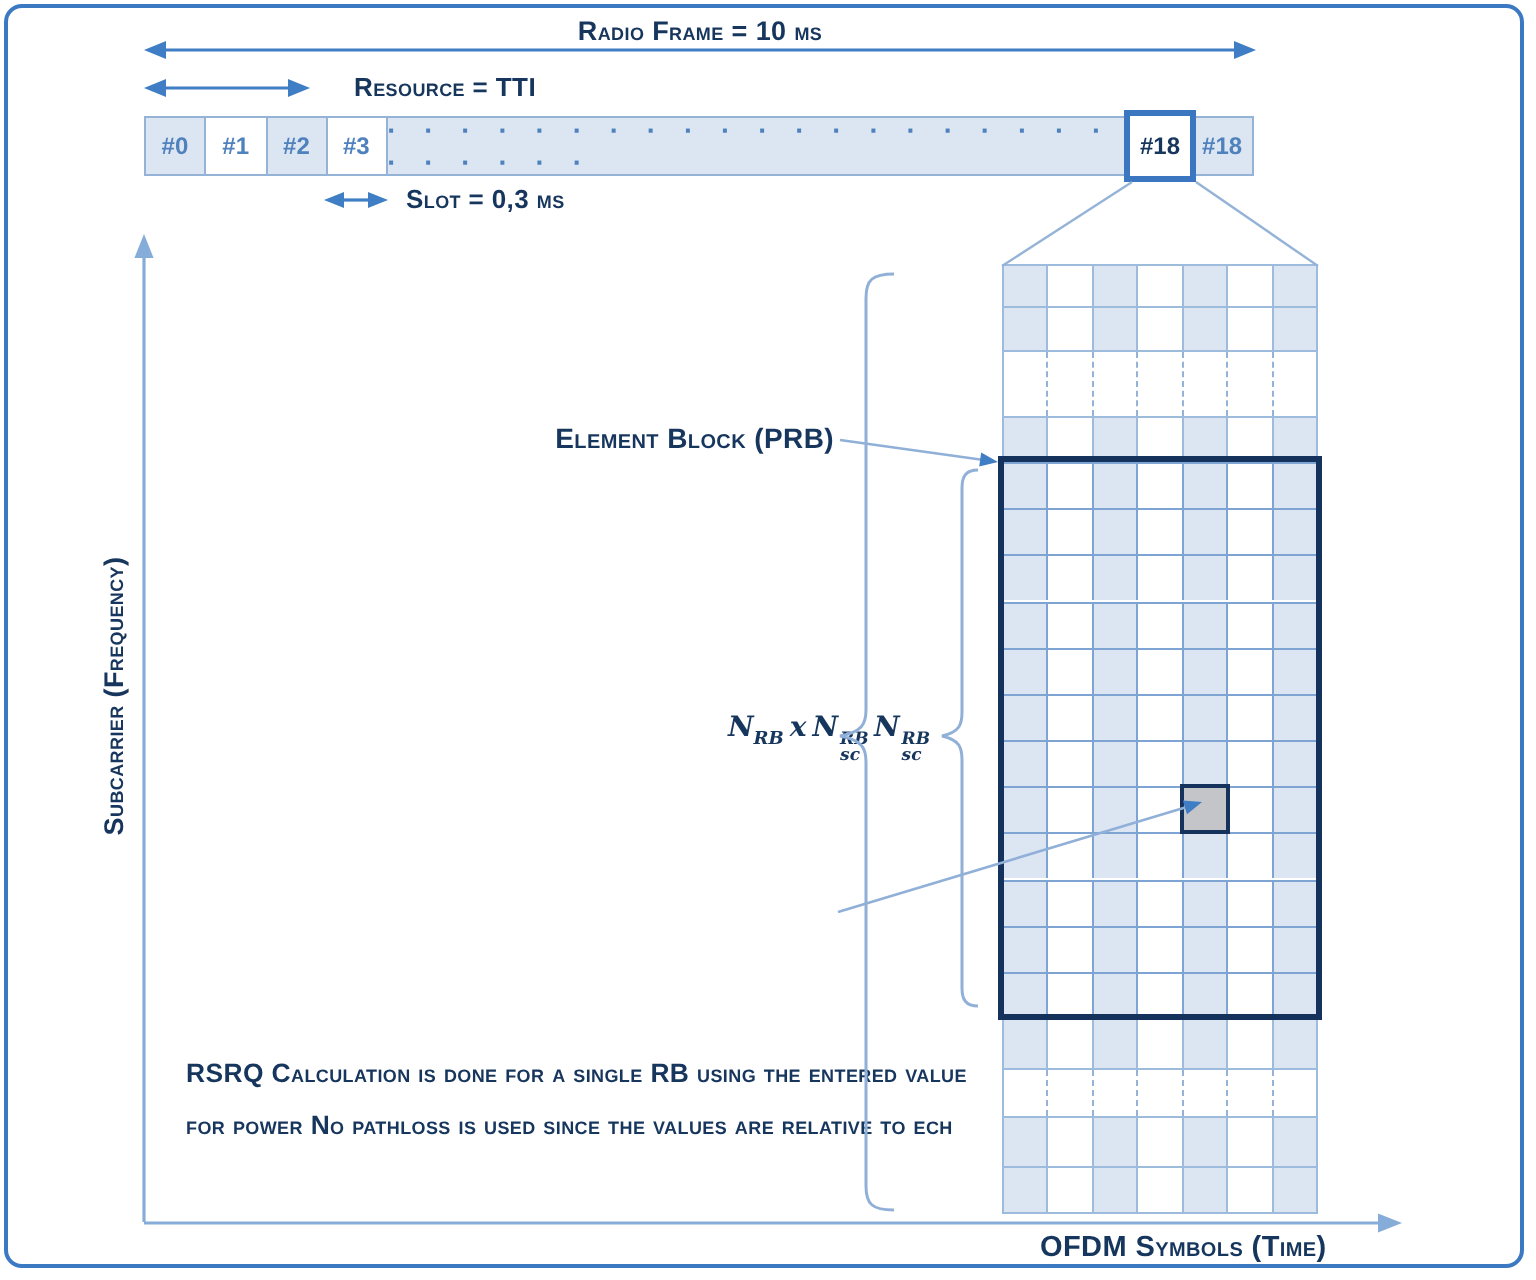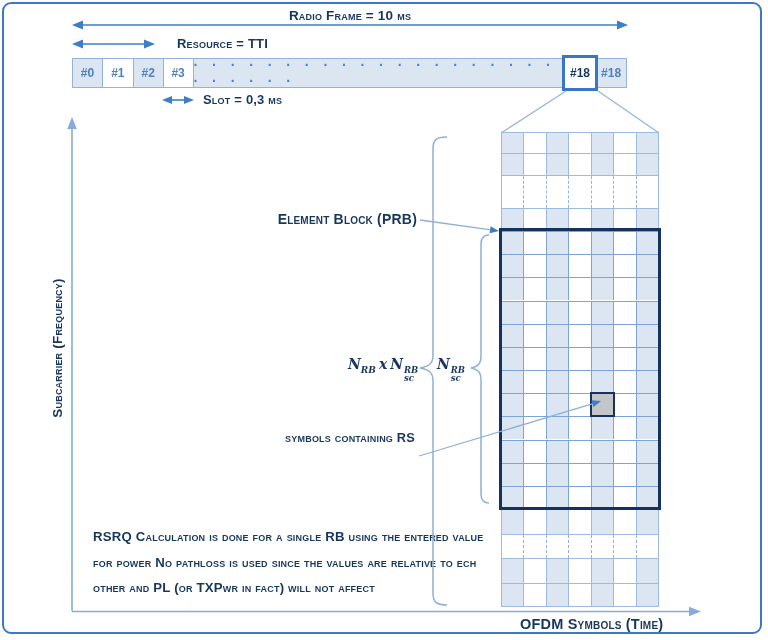--- a/index.html
+++ b/index.html
@@ -292,41 +292,39 @@
       <div style="flex: 1 1 0%; box-sizing: border-box; background: rgb(220, 230, 243); border-right: 1px solid rgb(157, 187, 221);"></div>
     </div>
   </div>
 
 <div class="prb-box"></div>
 
 <div class="re-box"></div>
 
 <div class="lbl" style="left:270px;top:211px;width:147px;text-align:right;font-size:14px;">Element Block (PRB)</div>
 
-<span class="frm" style="left:348px;top:356px;">
+<span class="frm" style="left:364px;top:356px;">
   <span>N</span><sub>RB</sub><span class="fop">x</span><span>N</span><span class="stk">
       <span>RB</span>
       <span>sc</span>
     </span>
 </span>
 <span class="frm" style="left:437px;top:356px;">
   <span>N</span><span class="stk">
       <span>RB</span>
       <span>sc</span>
     </span>
 </span>
 
 <div class="re-text lbl">
-  <div>symbols containing RS</div>
 </div>
 
 <div class="note-text lbl">
   <div>RSRQ Calculation is done for a single RB using the entered value</div>
   <div>for power No pathloss is used since the values are relative to ech</div>
-  <div>other and PL (or TXPwr in fact) will not affect</div>
 </div>
 
 <div class="lbl y-axis-label">Subcarrier (Frequency)</div>
 <div class="lbl" style="left:520px;top:616px;font-size:14.5px;">OFDM Symbols (Time)</div>
 
 <svg class="overlay" width="768" height="640" viewBox="0 0 768 640">
 
   <g stroke="#3f7dc4" fill="#3f7dc4">
     <line x1="81" y1="25" x2="619" y2="25" stroke-width="1.6"></line>
     <polygon points="72,25 83,20.5 83,29.5" stroke="none"></polygon>

